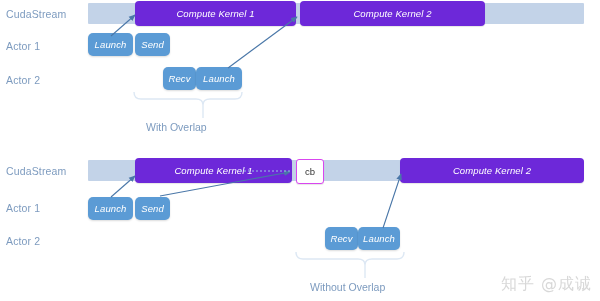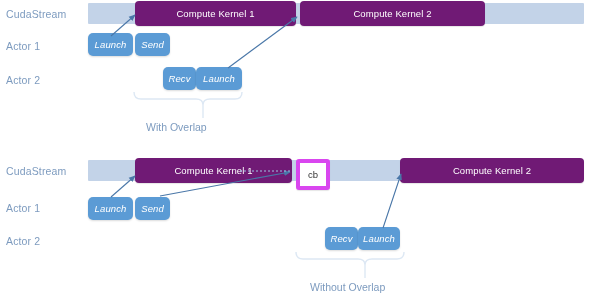--- a/index.html
+++ b/index.html
@@ -26,36 +26,37 @@
   }
 
   .track{
     position:absolute;
     background:#c3d3e8;
     border-radius:1px;
   }
 
   .kernel{
     position:absolute;
-    background:#701a75;
+    background:#6d28d9;
     border-radius:4px;
     color:#ffffff;
     font-size:9.5px;
     display:flex;
     align-items:center;
     justify-content:center;
     box-shadow:0 1px 1px rgba(0,0,0,.10);
     white-space:nowrap;
     letter-spacing:.1px;
+    font-style:italic;
   }
 
   .cb-box{
     position:absolute;
     background:#ffffff;
-    border:4px solid #d946ef;
+    border:1px solid #d946ef;
     border-radius:3px;
     color:#333333;
     font-size:9.5px;
     display:flex;
     align-items:center;
     justify-content:center;
     box-shadow:0 1px 1px rgba(0,0,0,.10);
   }
 
   .op{
@@ -162,13 +163,14 @@
     <line x1="240" y1="171" x2="292" y2="171" stroke="#9cc3e5" stroke-width="1" stroke-dasharray="2,2"></line>
 
     <line x1="381" y1="78" x2="381" y2="78" stroke="none"></line>
     <line x1="383" y1="228" x2="401" y2="174" stroke="#4a77a8" stroke-width="1.1" marker-end="url(#ah)"></line>
 
     <path d="M296,252 q0,7 7,7 L358,259 q7,0 7,6 q0,-6 7,-6 L397,259 q7,0 7,-7" fill="none" stroke="#dde8f4" stroke-width="1.4"></path>
     <line x1="365" y1="265" x2="365" y2="128" stroke="none"></line>
     <line x1="365" y1="265" x2="365" y2="278" stroke="#dde8f4" stroke-width="1.4"></line>
   </svg>
 
+  <div class="watermark">知乎 @成诚</div>
 </div>
 
 </body></html>

